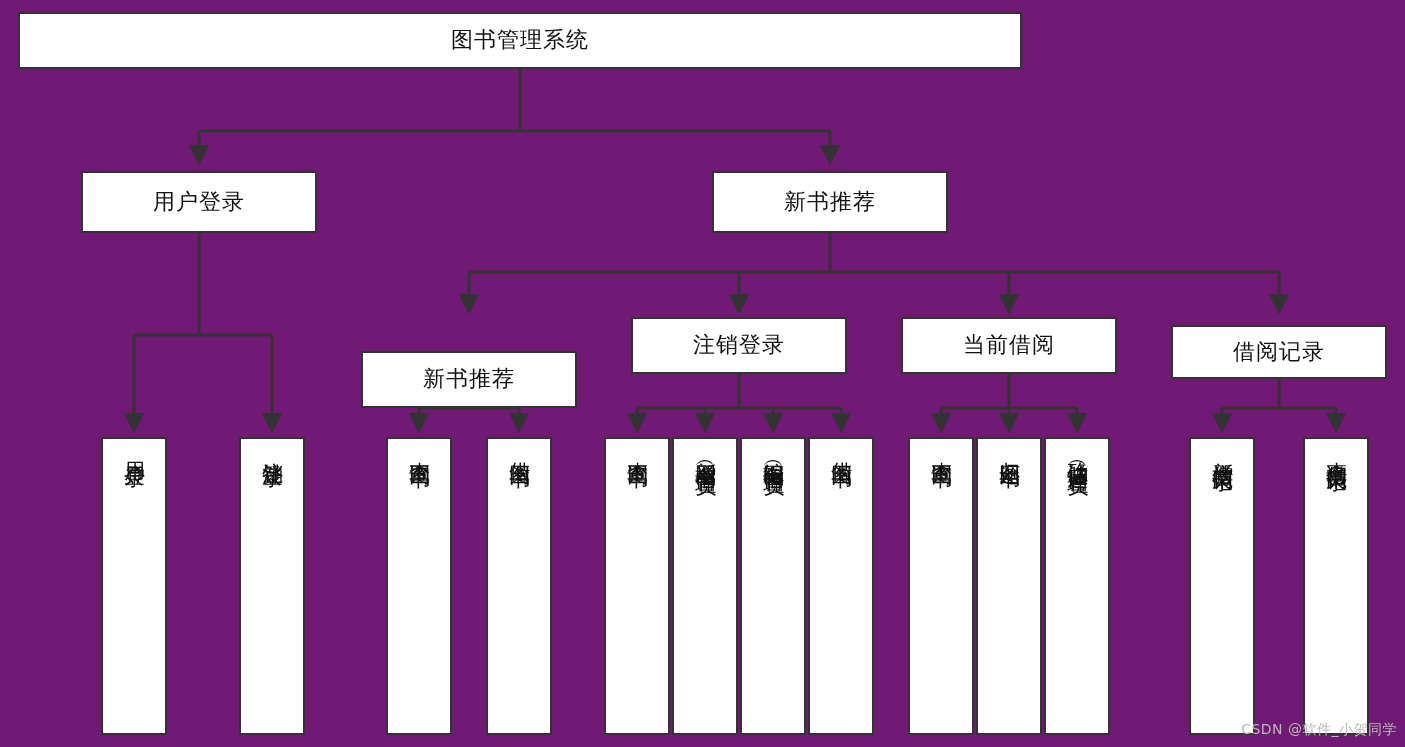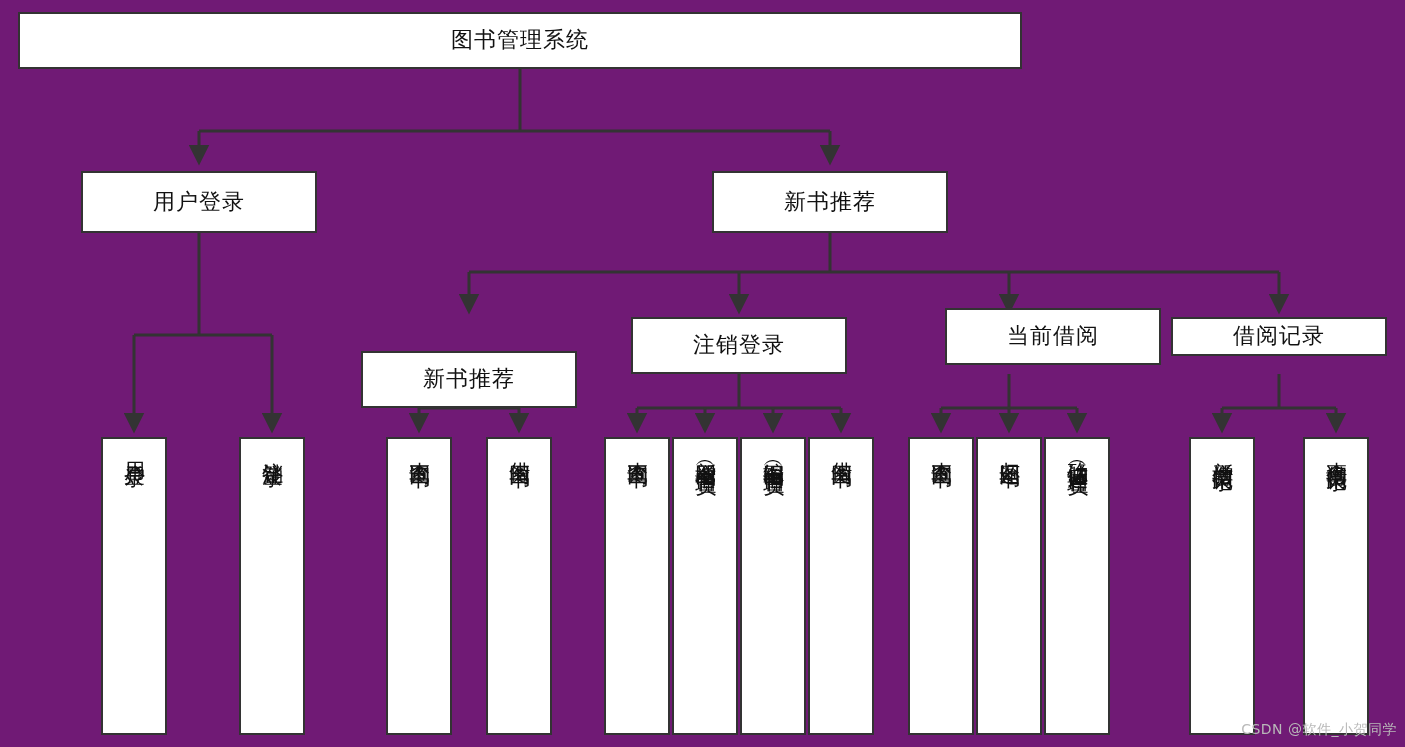--- a/index.html
+++ b/index.html
@@ -136,24 +136,24 @@
   <div class="node-box" style="left:712px; top:171px; width:236px; height:62px;">
     <span class="node-label-h">新书推荐</span>
   </div>
 
   <div class="node-box" style="left:361px; top:317px; width:216px; height:57px;margin-top:34px;">
     <span class="node-label-h">新书推荐</span>
   </div>
   <div class="node-box" style="left:631px; top:317px; width:216px; height:57px;">
     <span class="node-label-h">注销登录</span>
   </div>
-  <div class="node-box" style="left:901px; top:308px; width:216px; height:57px;margin-left:44px;">
+  <div class="node-box" style="left:901px; top:317px; width:216px; height:57px;">
     <span class="node-label-h">当前借阅</span>
   </div>
-  <div class="node-box" style="left:1171px; top:317px; width:216px; height:39px;">
+  <div class="node-box" style="left:1171px; top:325px; width:216px; height:54px;">
     <span class="node-label-h">借阅记录</span>
   </div>
 
   <div class="leaf-box" style="left:101px; top:437px; width:66px; height:298px;">
     <span class="node-label-v">用户登录</span>
   </div>
   <div class="leaf-box" style="left:239px; top:437px; width:66px; height:298px;">
     <span class="node-label-v">注销登录</span>
   </div>
 

